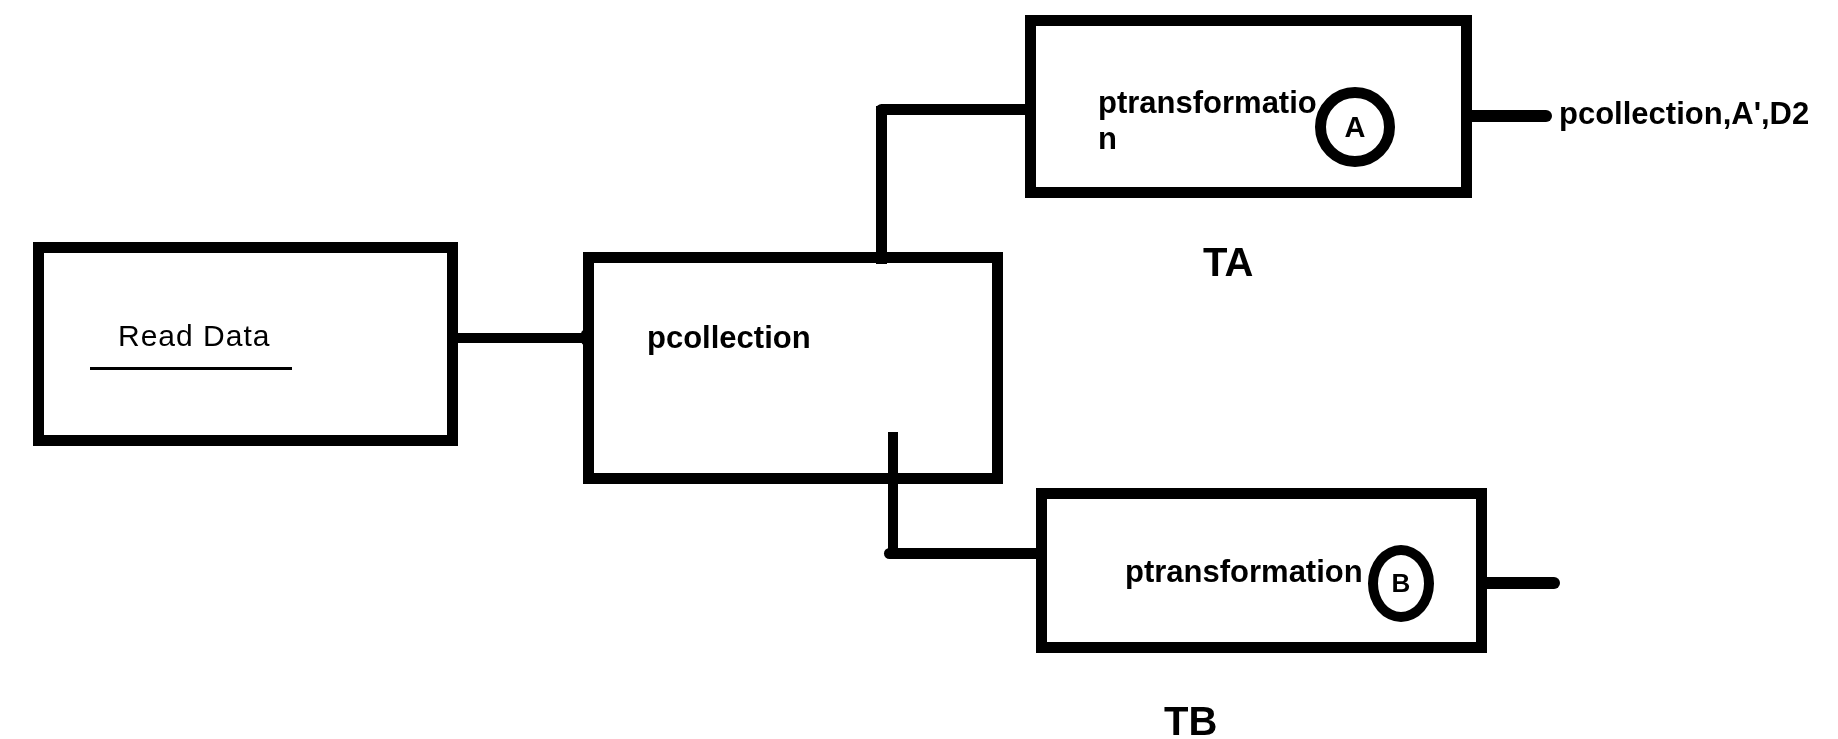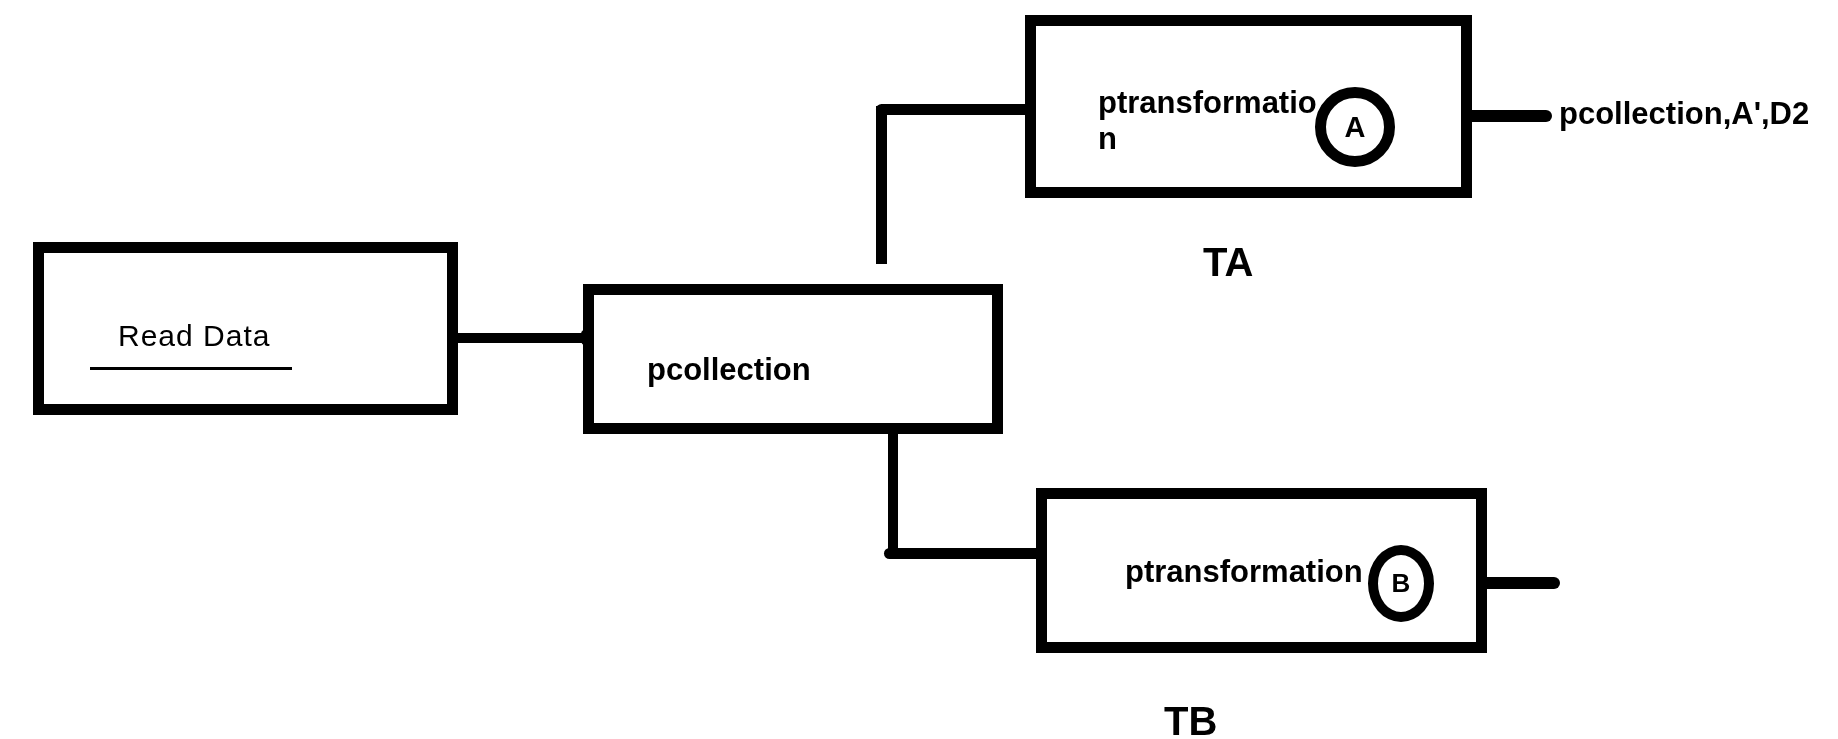--- a/index.html
+++ b/index.html
@@ -11,22 +11,22 @@
     color:var(--ink,#000000);
     overflow:hidden;
   }
   
   .box{
     position:absolute;
     box-sizing:border-box;
     border:11px solid var(--ink,#000000);
     background:#ffffff;
   }
-  .box-read-data{left:33px;top:242px;width:425px;height:173px;}
-  .box-pcollection{left:583px;top:252px;width:420px;height:150px;margin-top:32px;}
+  .box-read-data{left:33px;top:242px;width:425px;height:204px;}
+  .box-pcollection{left:583px;top:252px;width:420px;height:232px;}
   .box-ta{left:1025px;top:15px;width:447px;height:183px;}
   .box-tb{left:1036px;top:488px;width:451px;height:165px;}
 
   
   .read-data-label{
     position:absolute;left:74px;top:66px;
     font-size:30px;font-weight:400;letter-spacing:1px;white-space:nowrap;
   }
   .read-data-underline{
     position:absolute;left:46px;top:114px;width:202px;height:3px;

